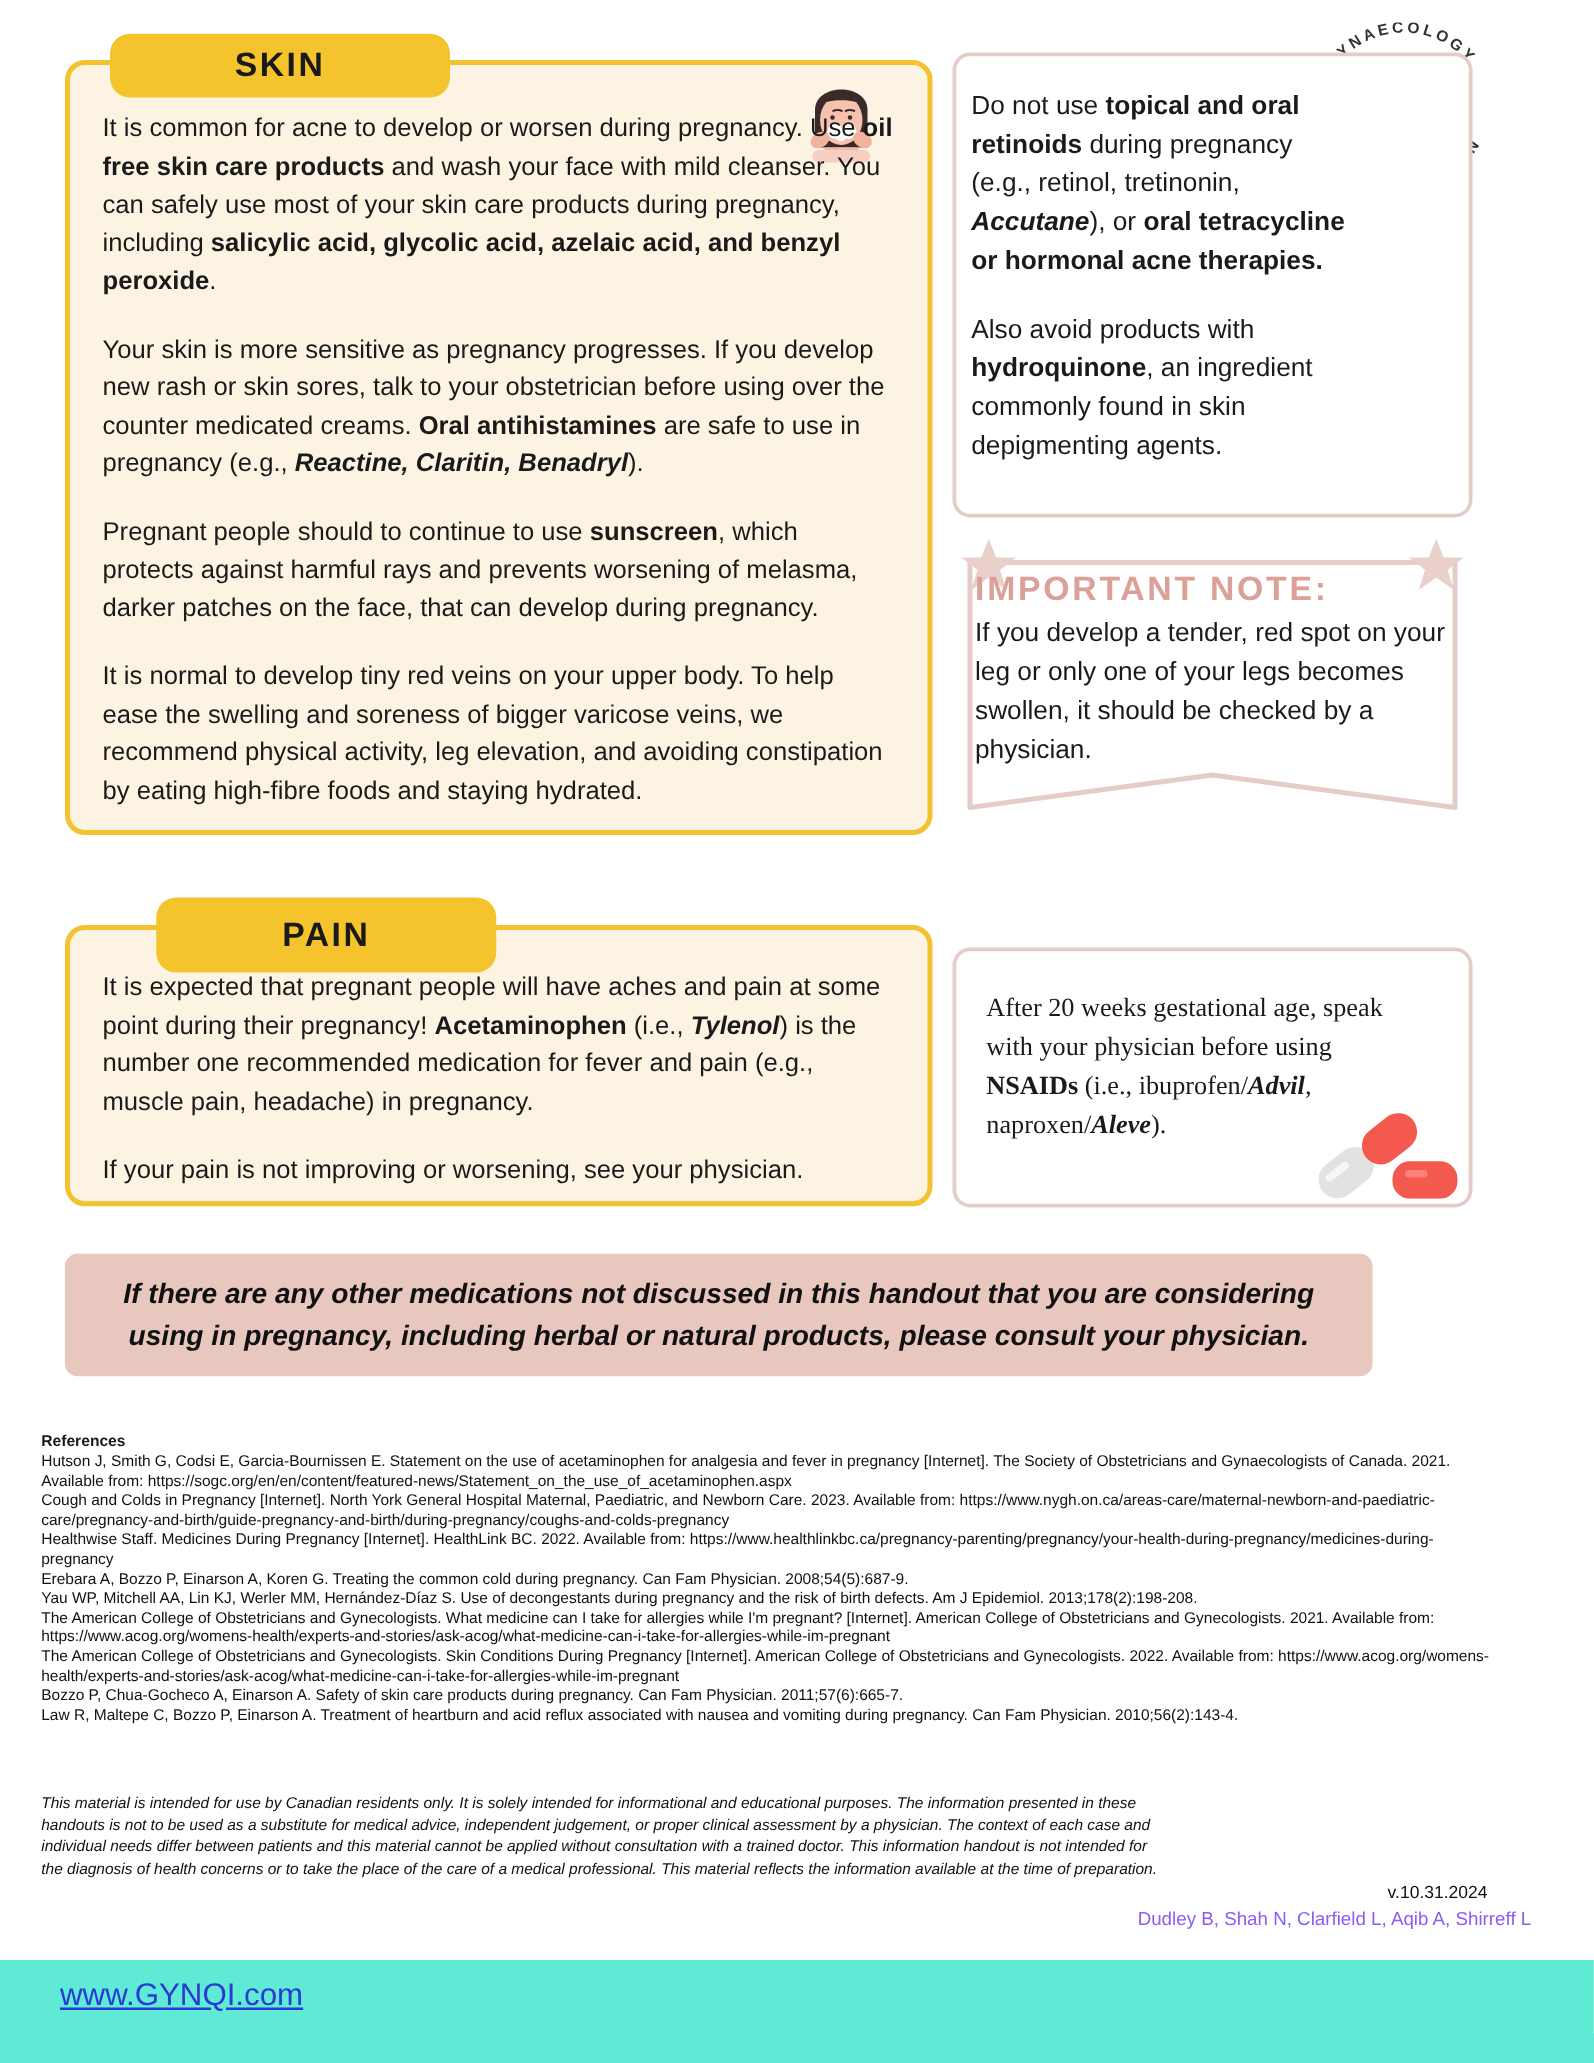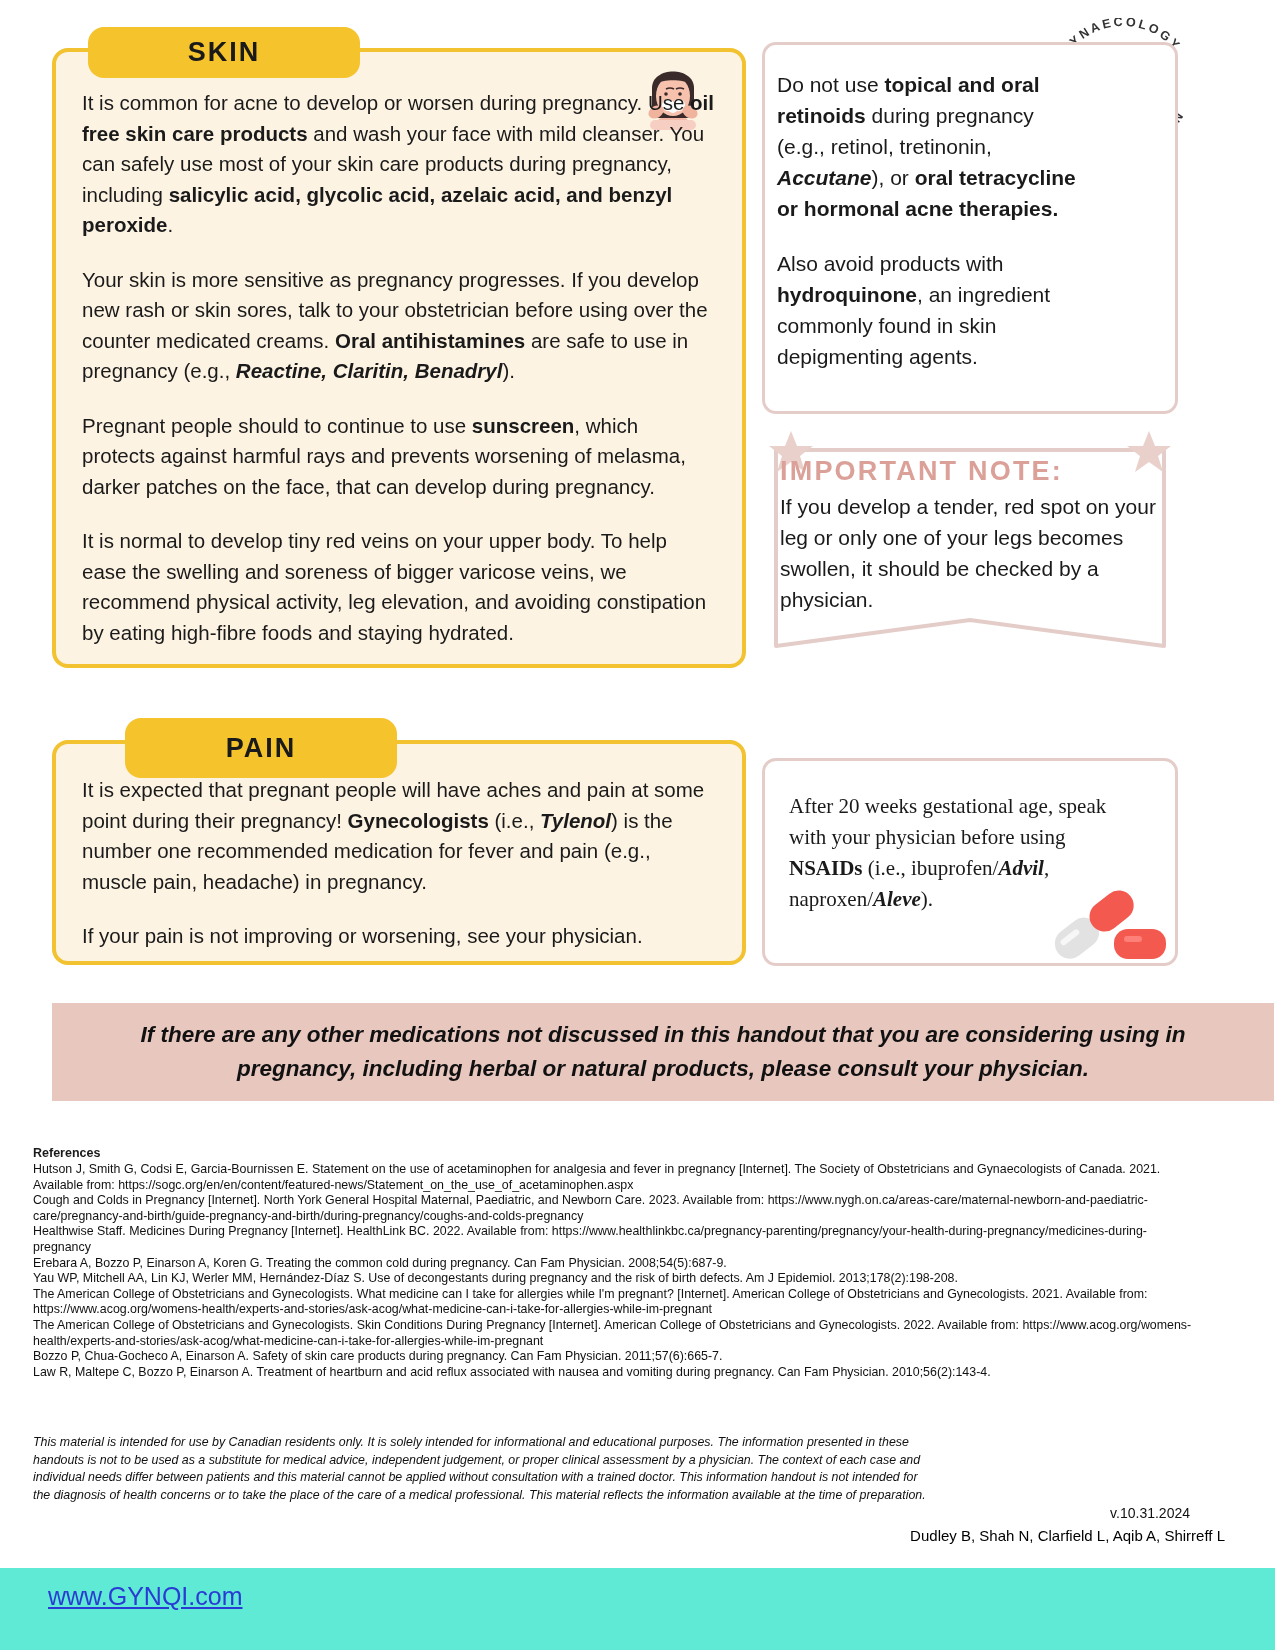--- a/index.html
+++ b/index.html
@@ -107,24 +107,24 @@
     font-size: 21px;
     line-height: 31px;
     color: #1a1a1a;
   }
 
   
   .callout {
     position: absolute;
     left: 52px;
     top: 1003px;
-    width: 1222px;
+    width: 1046px;
     height: 98px;
     background: #e8c7bf;
-    border-radius: 0;
+    border-radius: 10px;
     display: flex;
     align-items: center;
     justify-content: center;
     box-sizing: border-box;
     padding: 0 40px;
   }
   .callout-text {
     font-size: 22.5px;
     line-height: 34px;
     font-weight: bold;
@@ -166,21 +166,21 @@
     right: 85px;
     top: 1505px;
     font-size: 14px;
     color: #111;
   }
   .authors {
     position: absolute;
     right: 50px;
     top: 1527px;
     font-size: 15px;
-    color: #000000;
+    color: #8b5cf6;
   }
 
   
   .footer {
     position: absolute;
     left: 0;
     bottom: 0;
     width: 100%;
     height: 82px;
     background: #5eead4;
@@ -273,21 +273,21 @@
       <div class="note-title">IMPORTANT NOTE:</div>
       <div class="note-body">If you develop a tender, red spot on your leg or only one of your legs becomes swollen, it should be checked by a physician.</div>
     </div>
   </div>
 
   <div class="yellow-card" style="left:52px; top:740px; width:694px; height:225px;"></div>
   <div class="yellow-tab" style="left:88px; top:718px; width:272px; height:60px;margin-left:37px;">
     <span>PAIN</span>
   </div>
   <div class="body-text" style="position:absolute; left:82px; top:775px; width:634px;">
-    <p><span>It is expected that pregnant people will have aches and pain at some point during their pregnancy! </span><b>Gynecologists</b><span> (i.e., </span><i>Tylenol</i><span>) is the number one recommended medication for fever and pain (e.g., muscle pain, headache) in pregnancy.</span></p>
+    <p><span>It is expected that pregnant people will have aches and pain at some point during their pregnancy! </span><b>Acetaminophen</b><span> (i.e., </span><i>Tylenol</i><span>) is the number one recommended medication for fever and pain (e.g., muscle pain, headache) in pregnancy.</span></p>
     <p><span>If your pain is not improving or worsening, see your physician.</span></p>
   </div>
 
   <div class="pink-card" style="left:762px; top:758px; width:416px; height:208px;">
     <div class="body-text" style="position:absolute; left:24px; top:30px; width:348px;font-family:Liberation Serif, serif;">
       <p><span>After 20 weeks gestational age, speak with your physician before using </span><b>NSAIDs</b><span> (i.e., ibuprofen/</span><i>Advil</i><span>, naproxen/</span><i>Aleve</i><span>).</span></p>
     </div>
     <div style="position:absolute; right:8px; bottom:4px; width:135px; height:80px;">
       <svg viewBox="0 0 135 80" width="135" height="80">
         <g transform="rotate(-38 62 42)">

